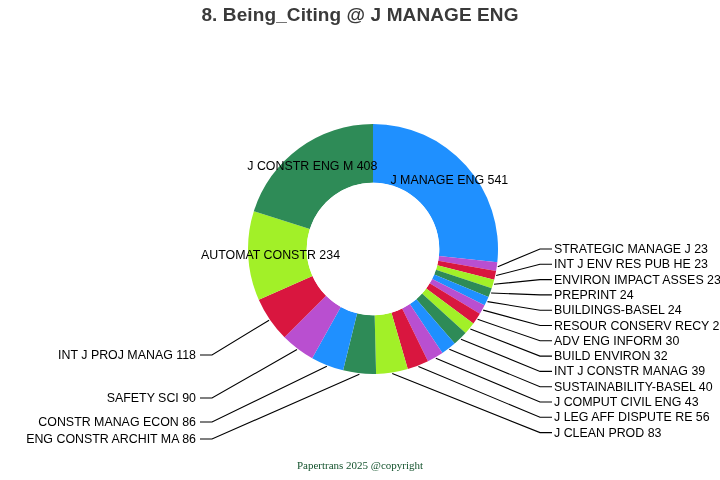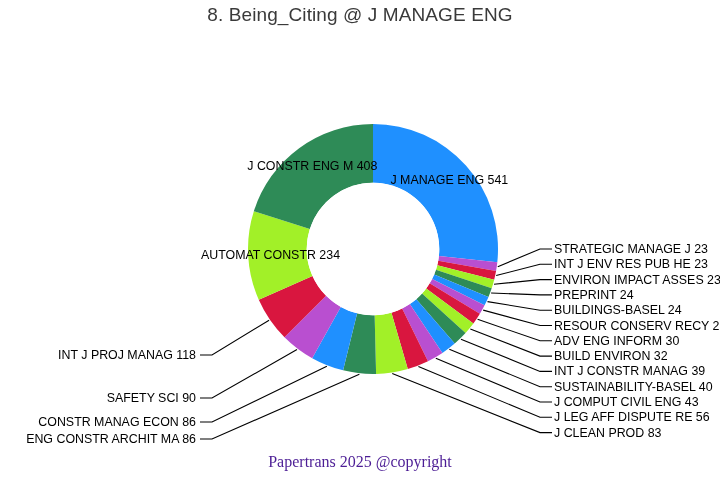--- a/index.html
+++ b/index.html
@@ -22,33 +22,33 @@
     height: 480px;
   }
   #chart-title {
     position: absolute;
     left: 0;
     top: 4px;
     width: 720px;
     text-align: center;
     font-family: "Liberation Sans", sans-serif;
     font-size: 19px;
-    font-weight: normal;
+    font-weight: bold;
     color: #3a3a3a;
     letter-spacing: 0.1px;
   }
   #chart-footer {
     position: absolute;
     left: 0;
     bottom: 9px;
     width: 720px;
     text-align: center;
     font-family: "Liberation Serif", serif;
-    font-size: 16px;
-    color: #4c1d95;
+    font-size: 11px;
+    color: #14532d;
   }
   #plot-svg {
     position: absolute;
     left: 0;
     top: 0;
   }
   .slice-label {
     font-family: "Liberation Sans", sans-serif;
     font-size: 12.4px;
     fill: #000000;

